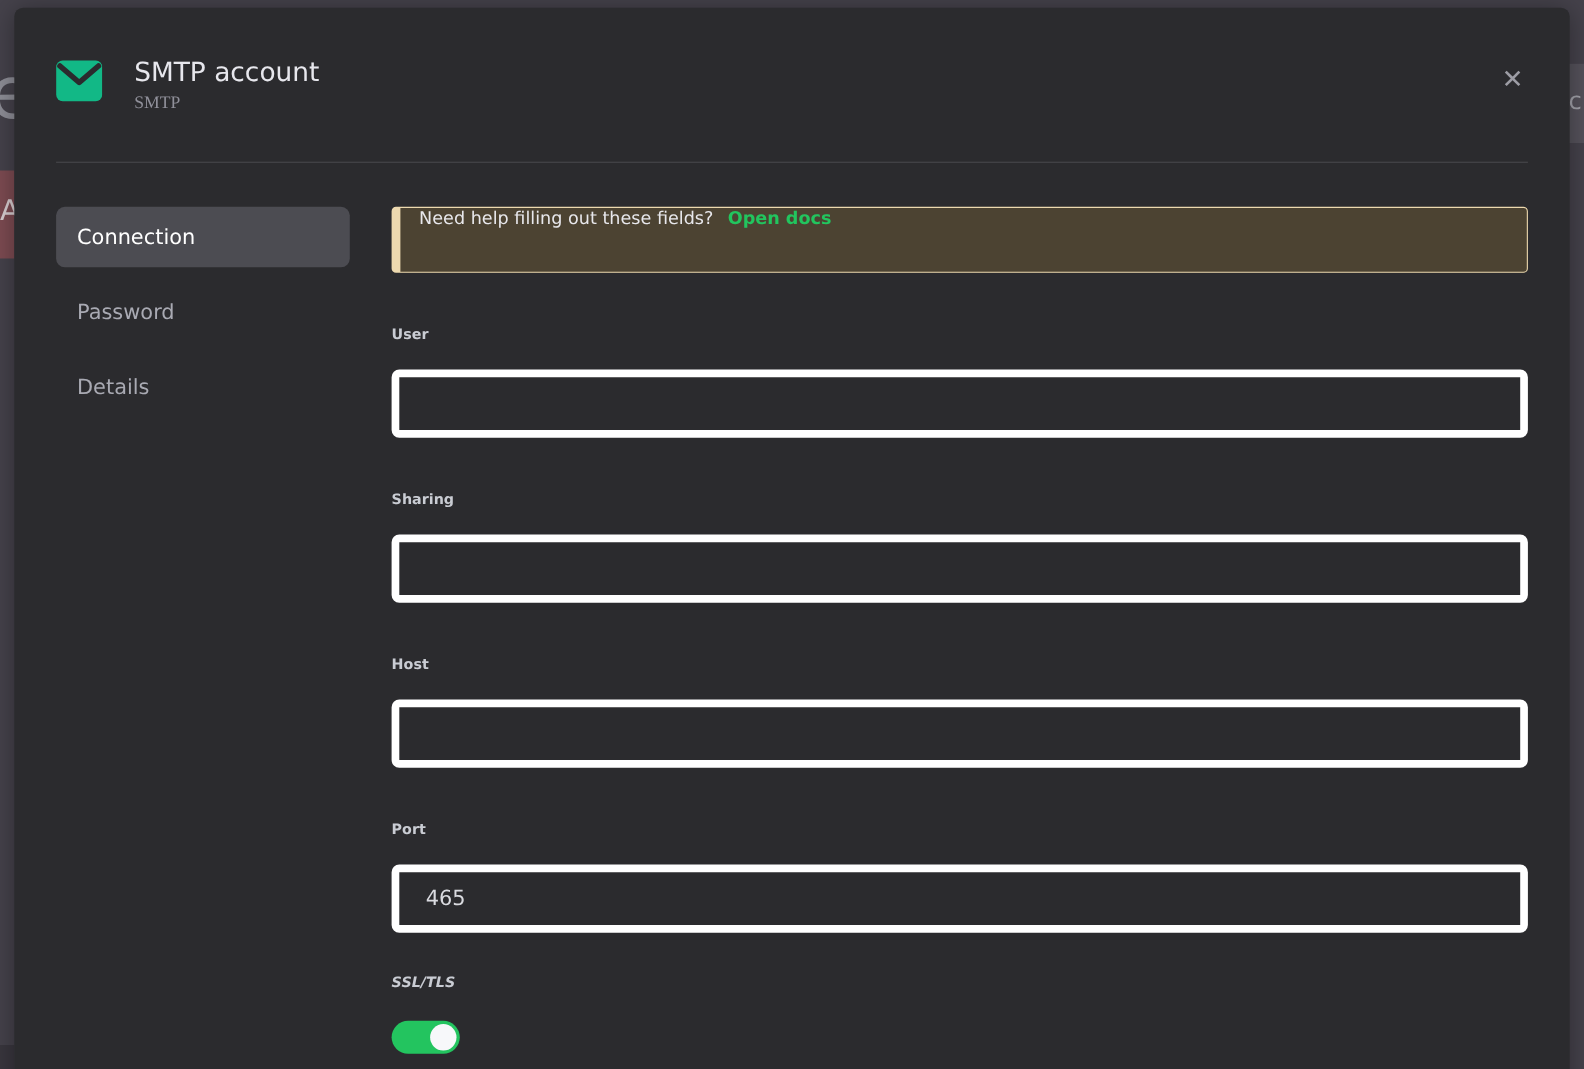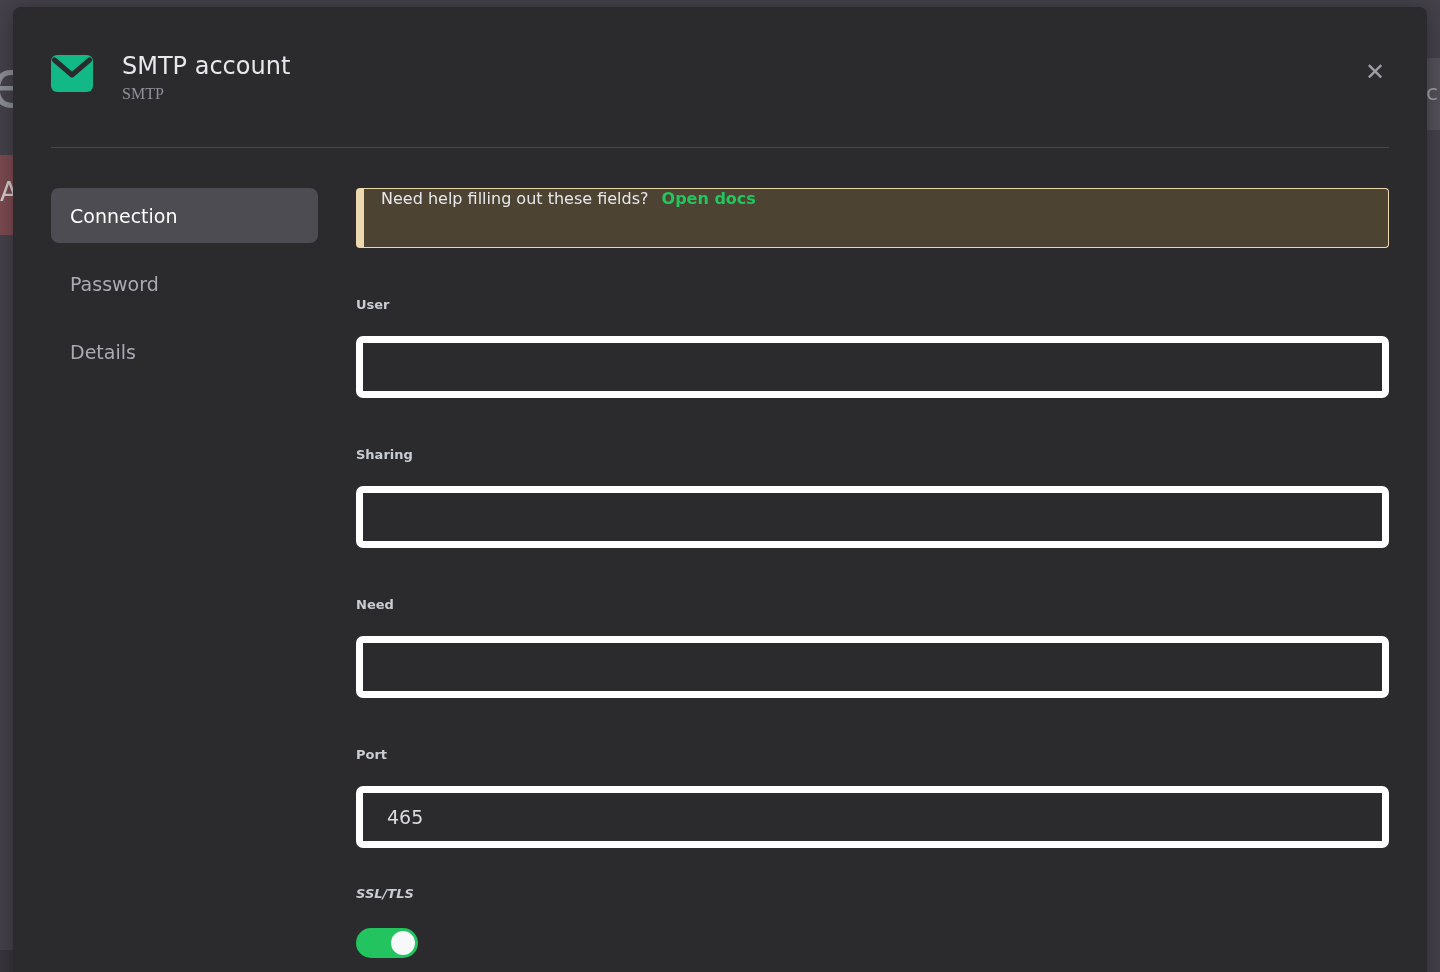--- a/index.html
+++ b/index.html
@@ -196,21 +196,21 @@
         <div class="field-label">User</div>
         <input class="field-input" type="text" value="" style="">
       </div>
 
       <div class="field-group">
         <div class="field-label">Sharing</div>
         <input class="field-input" type="password" value="" style="">
       </div>
 
       <div class="field-group">
-        <div class="field-label">Need</div>
+        <div class="field-label">Host</div>
         <input class="field-input" type="text" value="" style="">
       </div>
 
       <div class="field-group">
         <div class="field-label">Port</div>
         <input class="field-input" type="text" value="465" style="">
       </div>
 
       <div class="toggle-group">
         <div class="field-label">SSL/TLS</div>

